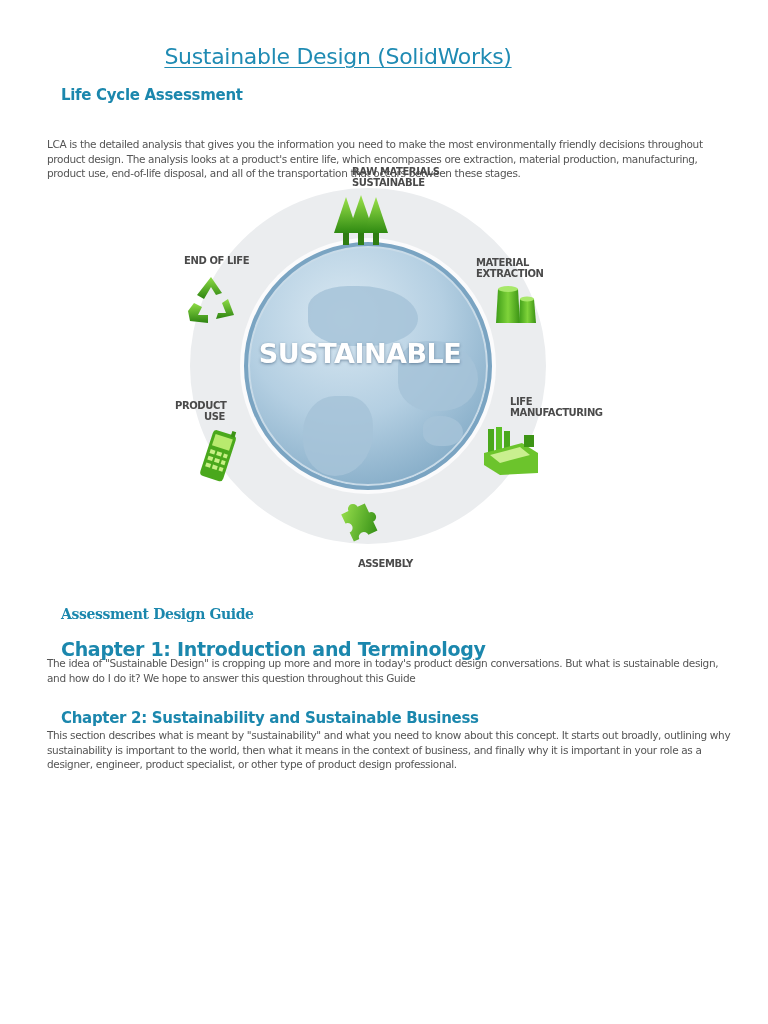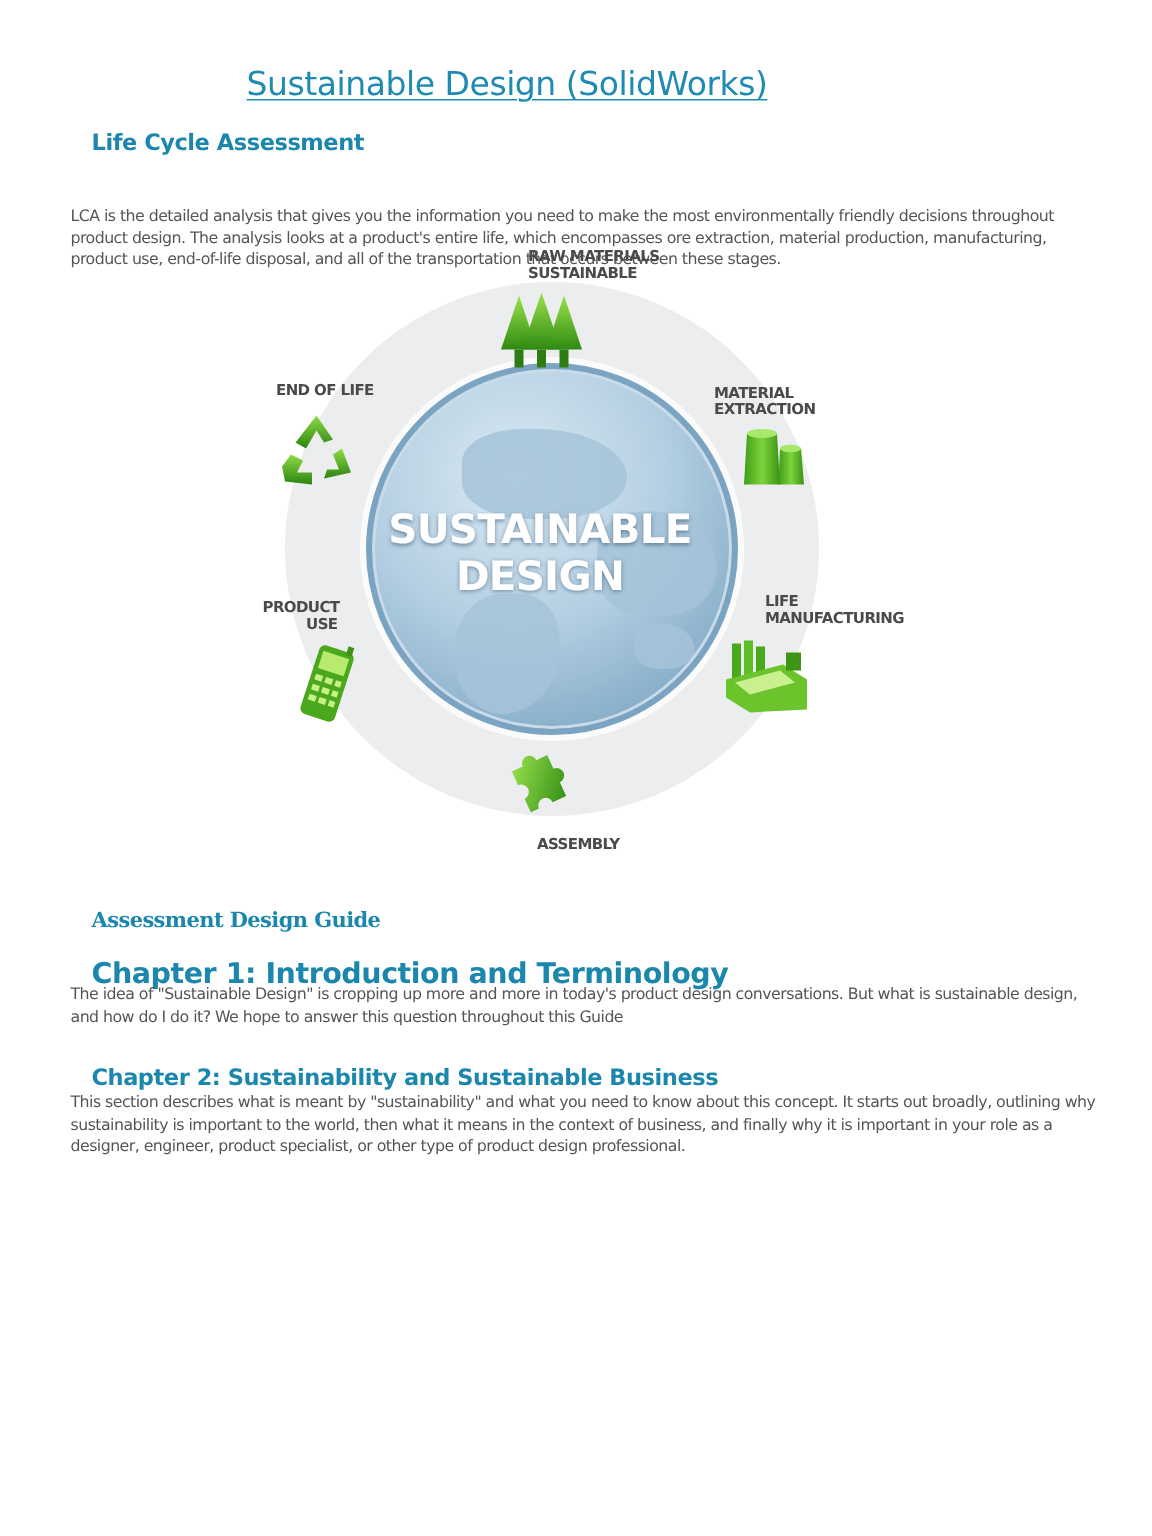--- a/index.html
+++ b/index.html
@@ -68,21 +68,20 @@
   <div class="ring"></div>
   <div class="ring-inner"></div>
   <div class="globe">
     <div class="land" style="left:60px;top:40px;width:110px;height:60px;"></div>
     <div class="land" style="left:150px;top:95px;width:80px;height:70px;"></div>
     <div class="land" style="left:55px;top:150px;width:70px;height:80px;border-radius:50% 40% 60% 50%;"></div>
     <div class="land" style="left:175px;top:170px;width:40px;height:30px;"></div>
   </div>
   <div class="globe-text">
     <div>SUSTAINABLE</div>
-    <div>DESIGN</div>
   </div>
 
   <div class="stage-label" style="left:182px;top:6px;">
     <div>RAW MATERIALS</div>
     <div>SUSTAINABLE</div>
   </div>
   <svg class="stage-icon" style="left:162px;top:33px;" width="58" height="54" viewBox="0 0 58 54">
     <defs>
         <linearGradient id="gT" x1="0" y1="0" x2="0" y2="1">
           <stop offset="0" stop-color="#9be24a"></stop>

